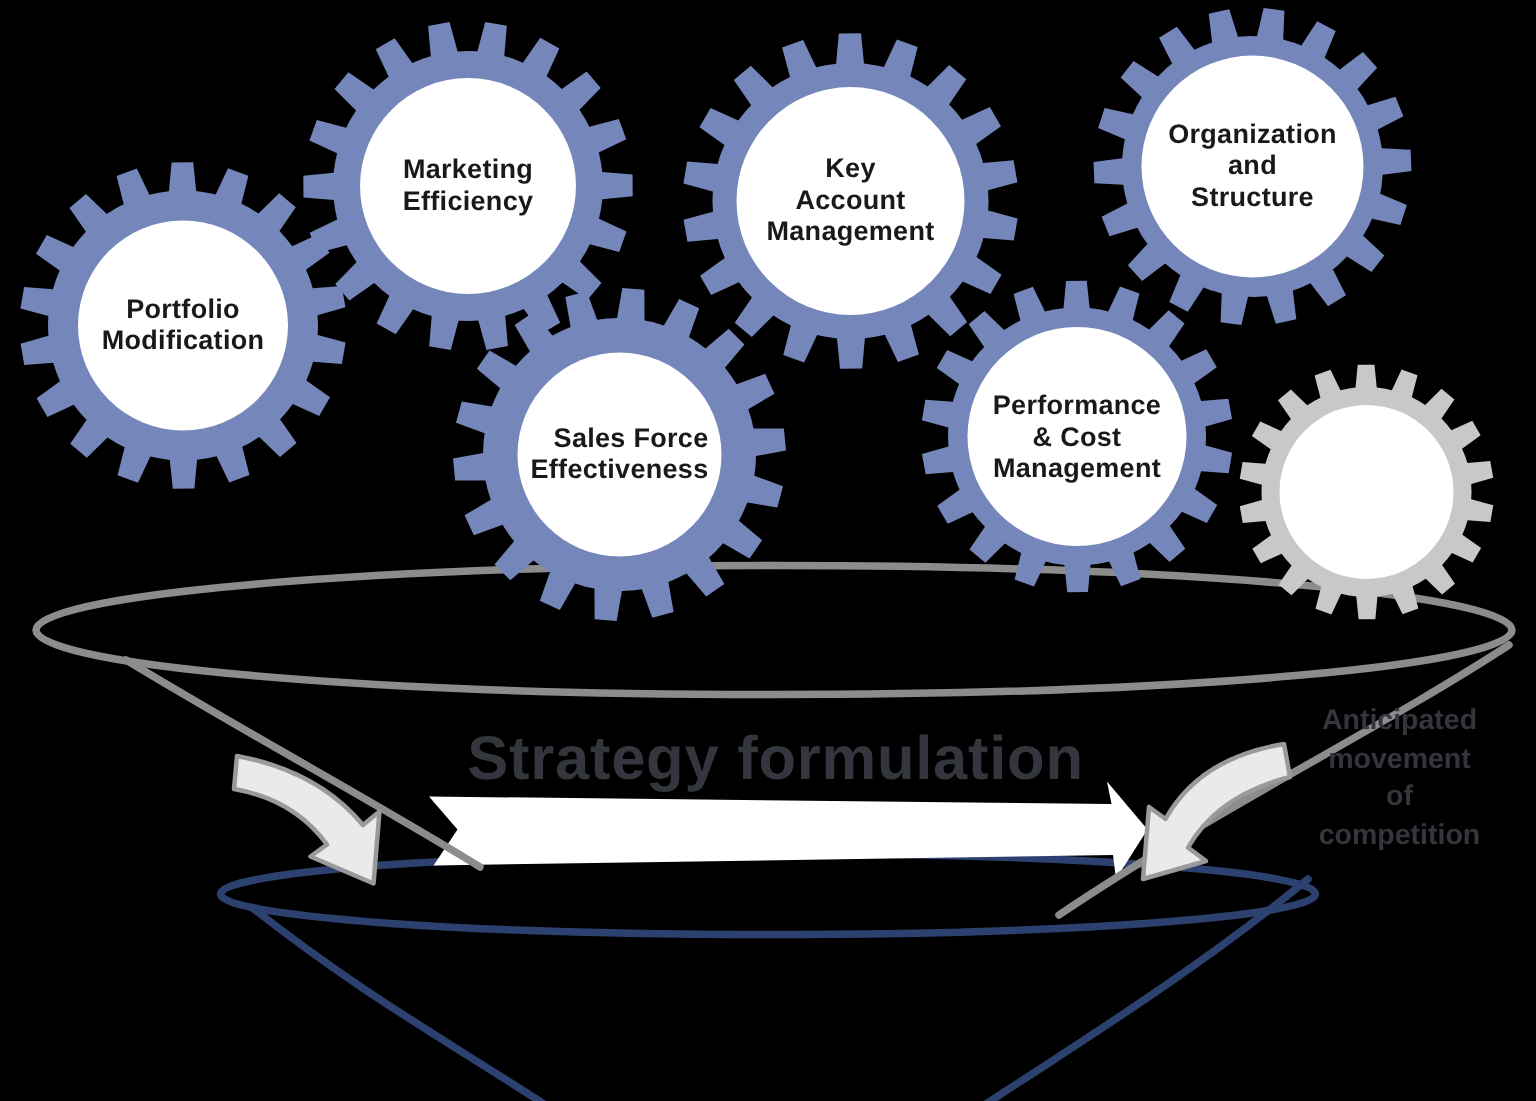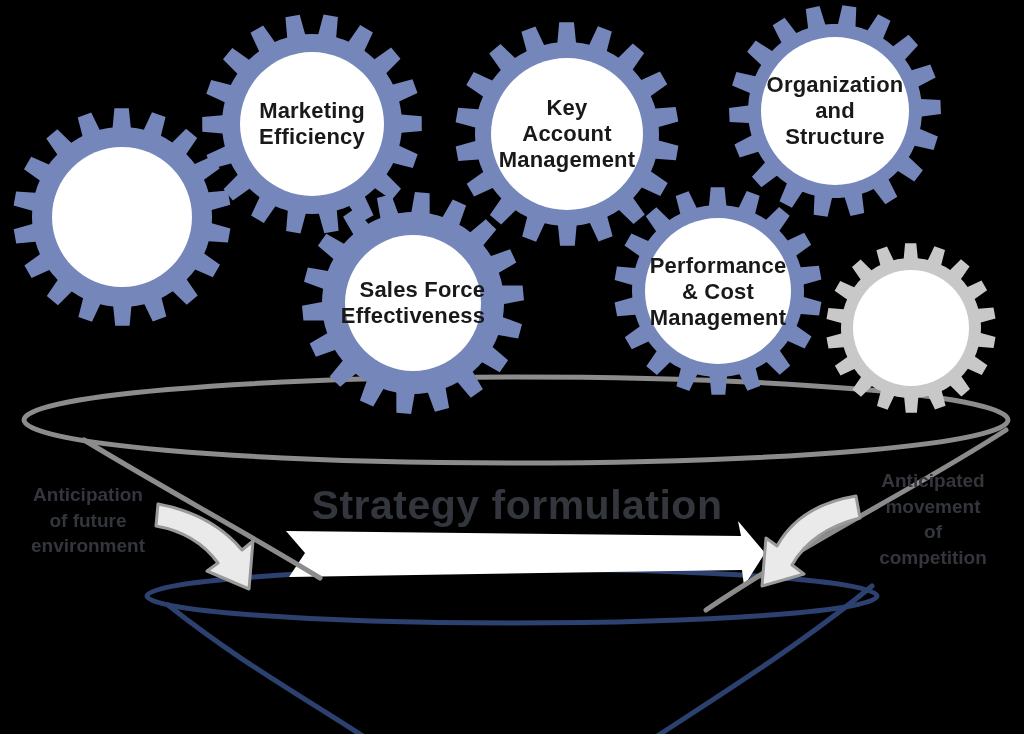--- a/index.html
+++ b/index.html
@@ -28,21 +28,21 @@
   .lbl{
     position:absolute;
     transform:translate(-50%,-50%);
     text-align:center;
     font-weight:bold;
     white-space:pre-line;
     pointer-events:none;
   }
   .gear-lbl{
     color:var(--gear-text);
-    font-size:22px;
+    font-size:18px;
     line-height:1.18;
     letter-spacing:0.2px;
   }
   .big-lbl{
     color:var(--label-text);
     font-size:41px;
     line-height:1.1;
     letter-spacing:0.5px;
   }
   .side-lbl{
@@ -86,36 +86,35 @@
         <circle cx="835" cy="111" r="74" fill="var(--gear-center)"></circle>
         <path d="M503.6,311.6L502.9,317.2L522.0,324.2L518.2,338.4L498.2,335.0L495.7,340.9L495.2,342.0L492.6,347.1L508.1,360.2L499.7,372.3L482.1,362.2L477.8,366.9L476.9,367.8L472.7,371.7L482.9,389.3L470.8,397.7L457.7,382.3L452.0,385.2L450.9,385.7L445.6,388.0L449.1,408.0L434.9,411.8L427.9,392.8L421.6,393.6L420.3,393.7L414.6,394.0L411.1,414.0L396.4,412.8L396.3,392.4L390.1,391.1L388.8,390.7L383.4,389.0L373.2,406.6L359.9,400.5L366.7,381.3L361.3,377.9L360.3,377.2L355.7,373.7L340.2,386.8L329.7,376.4L342.7,360.8L338.8,355.7L338.1,354.7L335.0,349.9L315.9,356.8L309.7,343.5L327.2,333.2L325.3,327.2L324.9,325.9L323.7,320.4L303.4,320.4L302.0,305.7L322.0,302.0L322.3,295.7L322.4,294.4L323.1,288.8L304.0,281.8L307.8,267.6L327.8,271.0L330.3,265.1L330.8,264.0L333.4,258.9L317.9,245.8L326.3,233.7L343.9,243.8L348.2,239.1L349.1,238.2L353.3,234.3L343.1,216.7L355.2,208.3L368.3,223.7L374.0,220.8L375.1,220.3L380.4,218.0L376.9,198.0L391.1,194.2L398.1,213.2L404.4,212.4L405.7,212.3L411.4,212.0L414.9,192.0L429.6,193.2L429.7,213.6L435.9,214.9L437.2,215.3L442.6,217.0L452.8,199.4L466.1,205.5L459.3,224.7L464.7,228.1L465.7,228.8L470.3,232.3L485.8,219.2L496.3,229.6L483.3,245.2L487.2,250.3L487.9,251.3L491.0,256.1L510.1,249.2L516.3,262.5L498.8,272.8L500.7,278.8L501.1,280.1L502.3,285.6L522.6,285.6L524.0,300.3L504.0,304.0L503.7,310.3Z" fill="var(--gear-blue)"></path>
         <circle cx="413" cy="303" r="68" fill="var(--gear-center)"></circle>
         <path d="M804.0,291.6L803.8,297.0L821.4,301.9L819.1,315.5L800.8,314.1L799.0,319.8L798.6,321.0L796.6,326.0L811.5,336.6L804.6,348.6L787.9,341.1L784.3,345.8L783.5,346.7L779.9,350.7L790.2,365.8L779.7,374.7L766.6,362.0L761.5,365.2L760.5,365.8L755.7,368.3L760.3,386.0L747.4,390.8L739.4,374.3L733.5,375.6L732.3,375.8L727.0,376.5L725.3,394.7L711.5,394.8L709.6,376.6L703.7,375.8L702.5,375.6L697.2,374.4L689.3,391.0L676.4,386.3L680.8,368.6L675.5,365.8L674.5,365.2L669.9,362.3L656.9,375.1L646.3,366.3L656.6,351.2L652.5,346.7L651.7,345.8L648.4,341.5L631.8,349.2L624.8,337.2L639.7,326.5L637.4,321.0L637.0,319.8L635.3,314.7L617.1,316.2L614.6,302.6L632.3,297.6L632.0,291.6L632.0,290.4L632.2,285.0L614.6,280.1L616.9,266.5L635.2,267.9L637.0,262.2L637.4,261.0L639.4,256.0L624.5,245.4L631.4,233.4L648.1,240.9L651.7,236.2L652.5,235.3L656.1,231.3L645.8,216.2L656.3,207.3L669.4,220.0L674.5,216.8L675.5,216.2L680.3,213.7L675.7,196.0L688.6,191.2L696.6,207.7L702.5,206.4L703.7,206.2L709.0,205.5L710.7,187.3L724.5,187.2L726.4,205.4L732.3,206.2L733.5,206.4L738.8,207.6L746.7,191.0L759.6,195.7L755.2,213.4L760.5,216.2L761.5,216.8L766.1,219.7L779.1,206.9L789.7,215.7L779.4,230.8L783.5,235.3L784.3,236.2L787.6,240.5L804.2,232.8L811.2,244.8L796.3,255.5L798.6,261.0L799.0,262.2L800.7,267.3L818.9,265.8L821.4,279.4L803.7,284.4L804.0,290.4Z" fill="var(--gear-blue)"></path>
         <circle cx="718" cy="291" r="73" fill="var(--gear-center)"></circle>
         <path d="M981.0,328.5L980.8,332.9L995.5,336.9L993.6,348.0L978.4,346.8L976.9,351.5L976.6,352.4L974.9,356.5L987.4,365.3L981.8,375.0L967.9,368.7L964.9,372.6L964.3,373.4L961.4,376.6L970.0,389.1L961.4,396.4L950.5,385.8L946.4,388.4L945.6,388.9L941.7,390.9L945.6,405.7L935.0,409.5L928.4,395.8L923.6,396.9L922.7,397.0L918.3,397.6L916.9,412.8L905.7,412.8L904.2,397.7L899.3,397.0L898.4,396.9L894.1,395.9L887.6,409.7L877.0,405.9L880.8,391.1L876.4,388.9L875.6,388.4L871.9,386.0L861.0,396.8L852.4,389.6L861.0,377.0L857.7,373.4L857.1,372.6L854.4,369.1L840.5,375.5L834.9,365.8L847.3,356.9L845.4,352.4L845.1,351.5L843.7,347.3L828.5,348.6L826.5,337.5L841.2,333.4L841.0,328.5L841.0,327.5L841.2,323.1L826.5,319.1L828.4,308.0L843.6,309.2L845.1,304.5L845.4,303.6L847.1,299.5L834.6,290.7L840.2,281.0L854.1,287.3L857.1,283.4L857.7,282.6L860.6,279.4L852.0,266.9L860.6,259.6L871.5,270.2L875.6,267.6L876.4,267.1L880.3,265.1L876.4,250.3L887.0,246.5L893.6,260.2L898.4,259.1L899.3,259.0L903.7,258.4L905.1,243.2L916.3,243.2L917.8,258.3L922.7,259.0L923.6,259.1L927.9,260.1L934.4,246.3L945.0,250.1L941.2,264.9L945.6,267.1L946.4,267.6L950.1,270.0L961.0,259.2L969.6,266.4L961.0,279.0L964.3,282.6L964.9,283.4L967.6,286.9L981.5,280.5L987.1,290.2L974.7,299.1L976.6,303.6L976.9,304.5L978.3,308.7L993.5,307.4L995.5,318.5L980.8,322.6L981.0,327.5Z" fill="var(--gear-gray)"></path>
         <circle cx="911" cy="328" r="58" fill="var(--gear-center)"></circle>
       </g>
   </svg>
 
+  <div class="lbl gear-lbl" style="left:122px;top:217px;">Portfolio
+Modification</div>
   <div class="lbl gear-lbl" style="left:312px;top:124px;">Marketing
 Efficiency</div>
   <div class="lbl gear-lbl" style="left:567px;top:134px;">Key
 Account
 Management</div>
   <div class="lbl gear-lbl" style="left:835px;top:111px;">Organization
 and
 Structure</div>
   <div class="lbl gear-lbl" style="left:413px;top:303px;text-align:right;">Sales Force
 Effectiveness</div>
   <div class="lbl gear-lbl" style="left:718px;top:292px;">Performance
 &amp; Cost
 Management</div>
 
   <div class="lbl big-lbl" style="left:517px;top:506px;">Strategy formulation</div>
 
-  <div class="lbl side-lbl" style="left:88px;top:520px;">Anticipation
-of future
-environment</div>
   <div class="lbl side-lbl" style="left:933px;top:519px;">Anticipated
 movement of
 competition</div>
 
 </div>
 
 </body></html>

